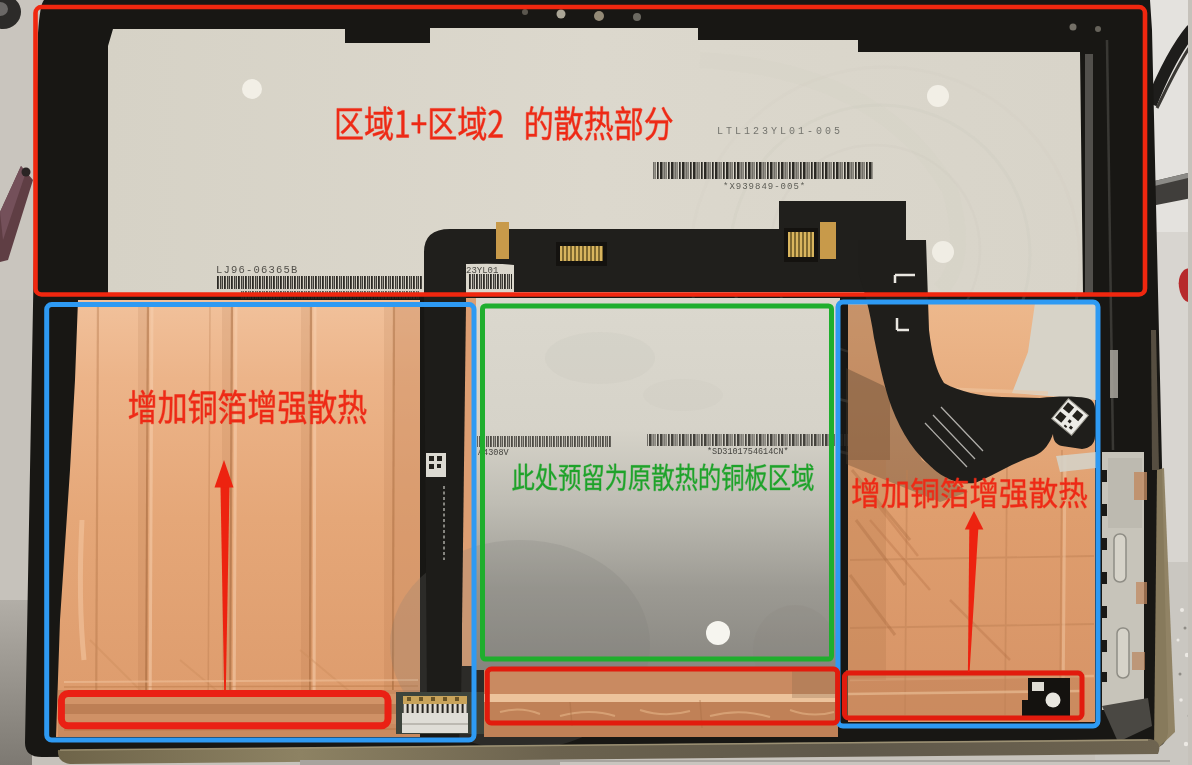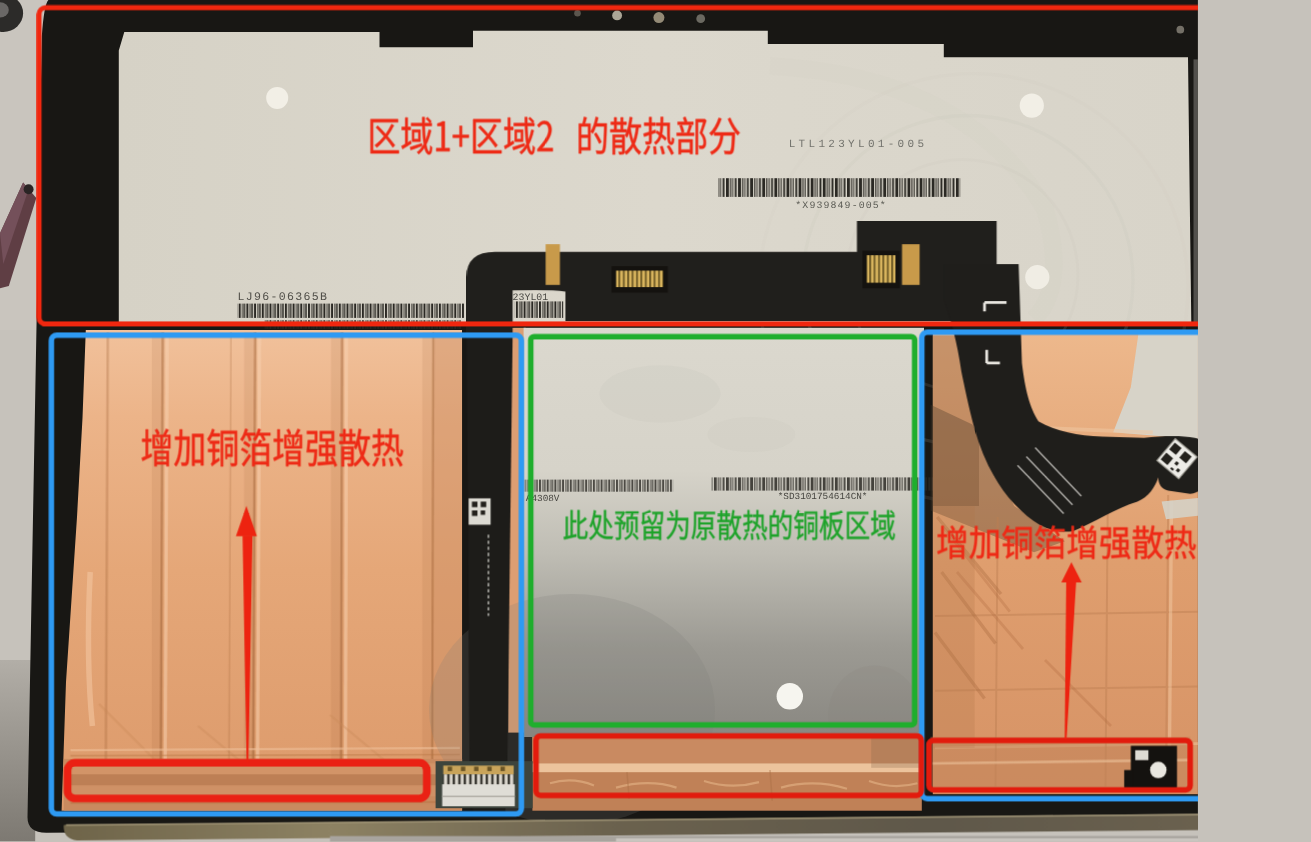--- a/index.html
+++ b/index.html
@@ -1,15 +1,15 @@
 <!DOCTYPE html>
 <html><head><meta charset="utf-8"><title>t</title>
 <style>
 html,body{margin:0;padding:0;background:#c6c2bb;font-family:"Liberation Sans",sans-serif;}
-#wrap{position:relative;width:1089px;height:765px;overflow:hidden;}
+#wrap{position:relative;width:1188px;height:765px;overflow:hidden;}
 svg{display:block;}
 </style></head>
 <body>
 <div id="wrap">
 
 <svg width="1192" height="765" viewBox="0 0 1192 765" xmlns="http://www.w3.org/2000/svg">
 <defs>
 <path id="u57DF" d="M294 103 313 31C409 58 536 95 656 130L649 193C518 159 383 123 294 103ZM415 468H546V299H415ZM357 529V238H607V529ZM36 129 64 55C143 93 241 143 333 191L312 258L219 213V525H310V596H219V828H149V596H43V525H149V180C107 160 68 142 36 129ZM862 529C838 434 806 347 766 270C752 369 742 489 737 623H949V692H895L940 735C914 765 861 808 817 838L774 800C818 768 868 723 893 692H735L734 839H662L664 692H327V623H666C673 452 686 298 710 177C654 97 585 30 504 -22C520 -33 549 -58 559 -71C623 -26 680 29 730 91C761 -15 804 -79 865 -79C928 -79 949 -36 961 97C945 104 922 120 907 136C903 32 894 -8 874 -8C838 -8 807 57 784 167C847 266 895 383 930 515Z"></path>
 <path id="u70ED" d="M343 111C355 51 363 -27 363 -74L437 -63C436 -17 425 59 412 118ZM549 113C575 54 600 -24 610 -72L684 -56C674 -9 646 68 619 126ZM756 118C806 56 863 -30 887 -84L958 -51C931 2 872 86 822 146ZM174 140C141 71 88 -6 43 -53L113 -82C159 -30 210 51 244 121ZM216 839V700H66V630H216V476L46 432L64 360L216 403V251C216 239 211 235 198 235C186 235 144 234 98 235C108 216 117 188 120 168C185 168 226 169 251 181C277 192 286 212 286 251V423L414 459L405 527L286 495V630H403V700H286V839ZM566 841 564 696H428V631H561C558 565 552 507 541 457L458 506L421 454C453 436 487 414 522 392C494 317 447 261 368 219C384 207 406 181 416 165C499 211 551 272 583 352C630 320 673 288 701 264L740 323C708 350 658 384 604 418C620 479 628 549 632 631H767C764 335 763 160 882 161C940 161 963 193 972 308C954 313 928 325 913 337C910 255 902 227 885 227C831 227 831 382 839 696H635L638 841Z"></path>
 <path id="u5904" d="M426 612C407 471 372 356 324 262C283 330 250 417 225 528C234 555 243 583 252 612ZM220 836C193 640 131 451 52 347C72 337 99 317 113 305C139 340 163 382 185 430C212 334 245 256 284 194C218 95 134 25 34 -23C53 -34 83 -64 96 -81C188 -34 267 34 332 127C454 -17 615 -49 787 -49H934C939 -27 952 10 965 29C926 28 822 28 791 28C637 28 486 56 373 192C441 314 488 470 510 670L461 684L446 681H270C281 725 291 771 299 817ZM615 838V102H695V520C763 441 836 347 871 285L937 326C892 398 797 511 721 594L695 579V838Z"></path>

